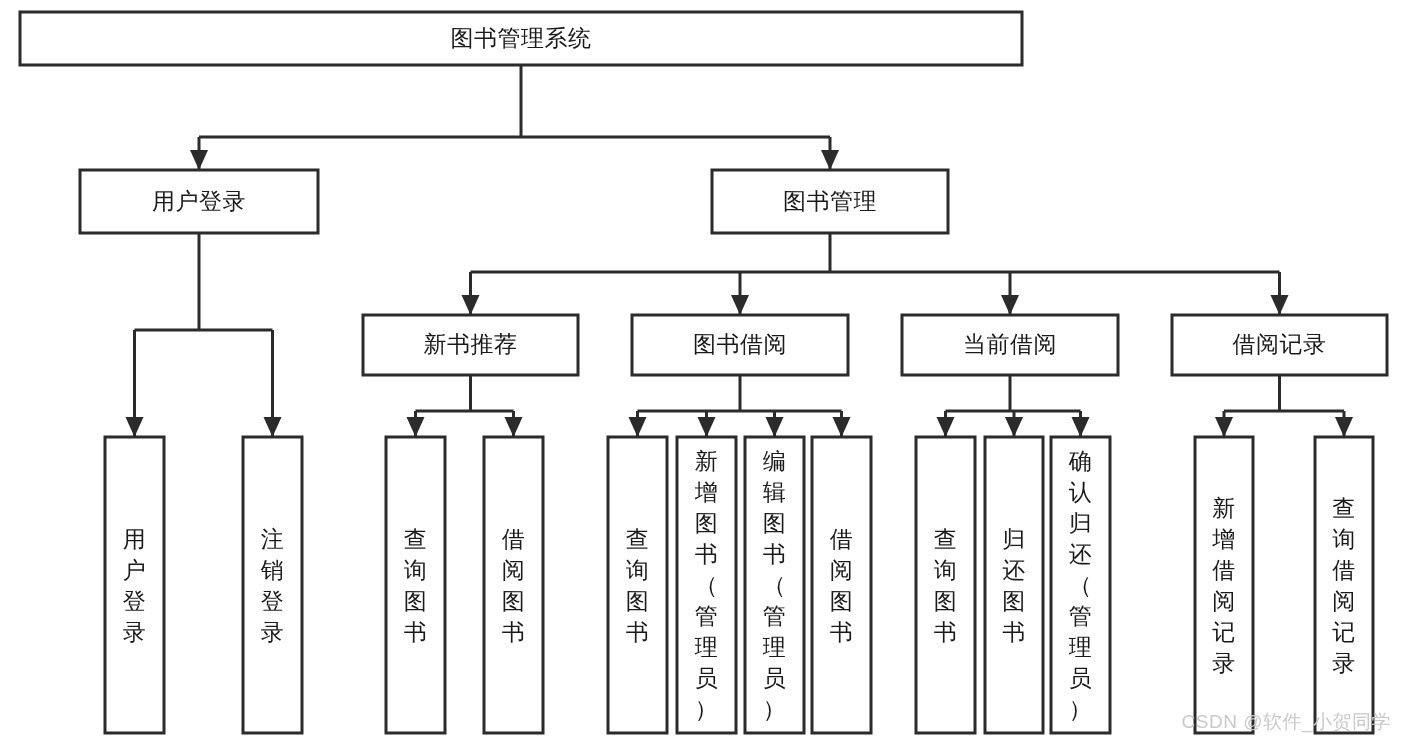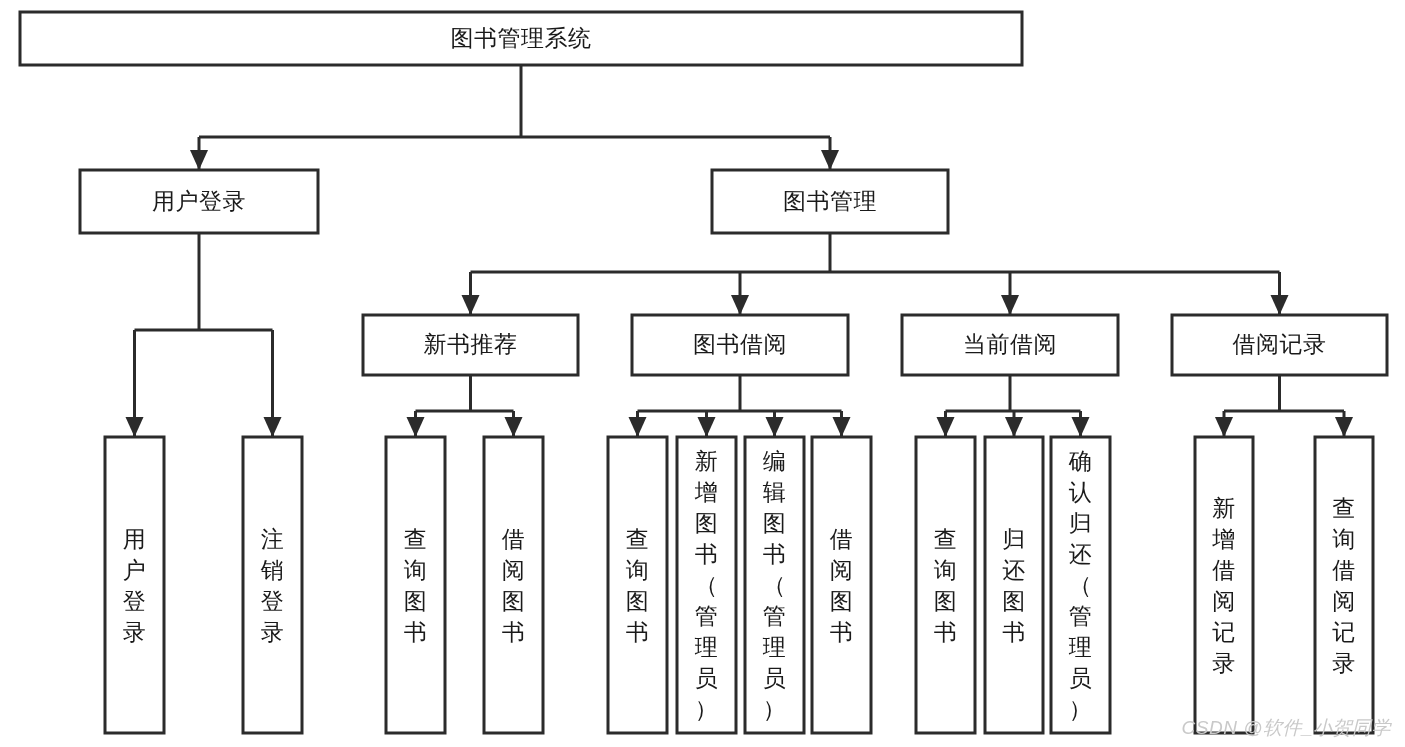--- a/index.html
+++ b/index.html
@@ -55,28 +55,27 @@
   .leaf-label {
     fill: #1a1a1a;
     font-family: "Liberation Sans", "DejaVu Sans", sans-serif;
     font-size: 23px;
     text-anchor: middle;
     letter-spacing: 0.5px;
   }
   .watermark-text {
     position: absolute;
     right: 14px;
-    bottom: 6px;
+    bottom: 12px;
     color: #c9c9c9;
     font-family: "Liberation Sans", "DejaVu Sans", sans-serif;
     font-size: 19px;
     white-space: nowrap;
     user-select: none;
     letter-spacing: 0.5px;
-    font-style: italic;
   }
 </style>
 </head>
 <body>
 
 <div id="diagram-root">
 
   <svg id="flow-svg" viewBox="0 0 1405 747">
     <g id="connector-layer">
         <line x1="521" y1="65" x2="521" y2="137" class="connector"></line>

